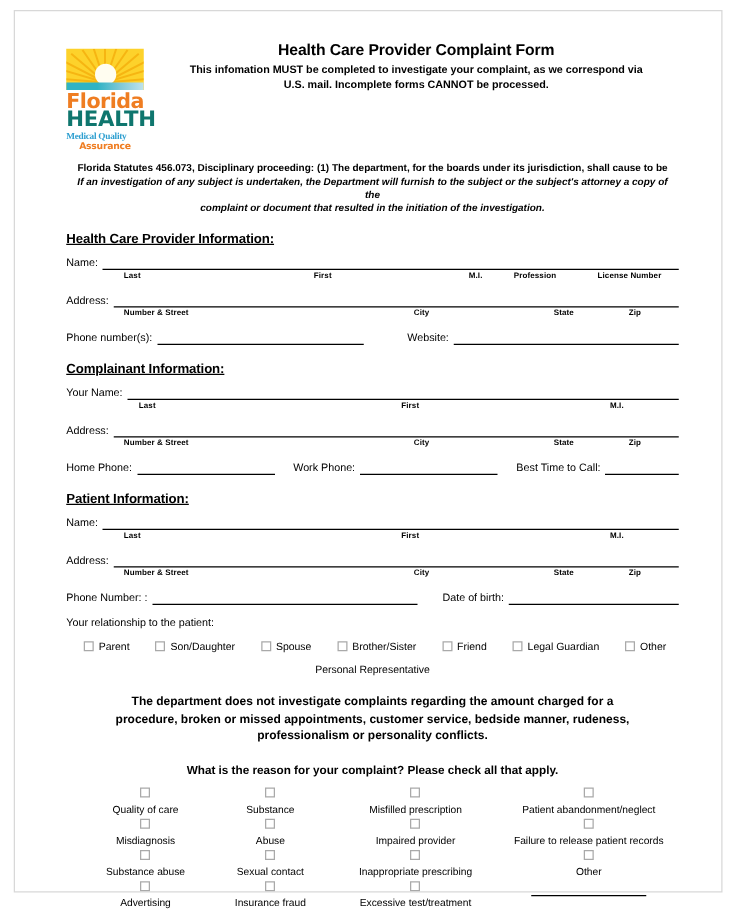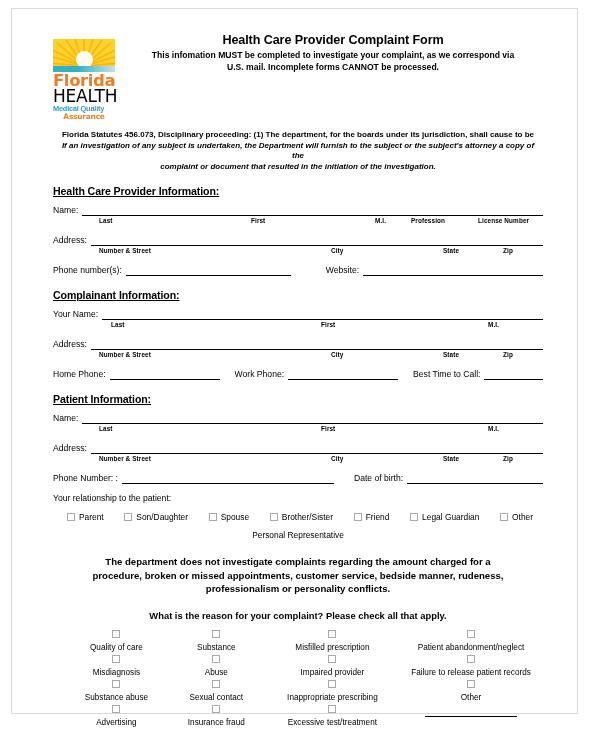--- a/index.html
+++ b/index.html
@@ -73,28 +73,28 @@
     font-family: "DejaVu Sans", sans-serif;
     font-weight: bold;
     font-size: 16.5px;
     line-height: 15px;
     color: #ef7d22;
     letter-spacing: -0.4px;
     margin-top: 1px;
   }
   .logo-health {
     font-family: "DejaVu Sans", sans-serif;
-    font-weight: normal;
+    font-weight: bold;
     font-size: 17px;
     line-height: 16px;
-    color: #000000;
+    color: #0f766e;
     letter-spacing: -0.2px;
   }
   .logo-mqa1 {
-    font-family: Liberation Sans, sans-serif;
+    font-family: Liberation Serif, serif;
     font-weight: bold;
     font-size: 7.4px;
     line-height: 8px;
     color: #2e9fd0;
     letter-spacing: -0.2px;
     margin-top: 1px;
   }
   .logo-mqa2 {
     font-family: "DejaVu Sans", sans-serif;
     font-weight: bold;

